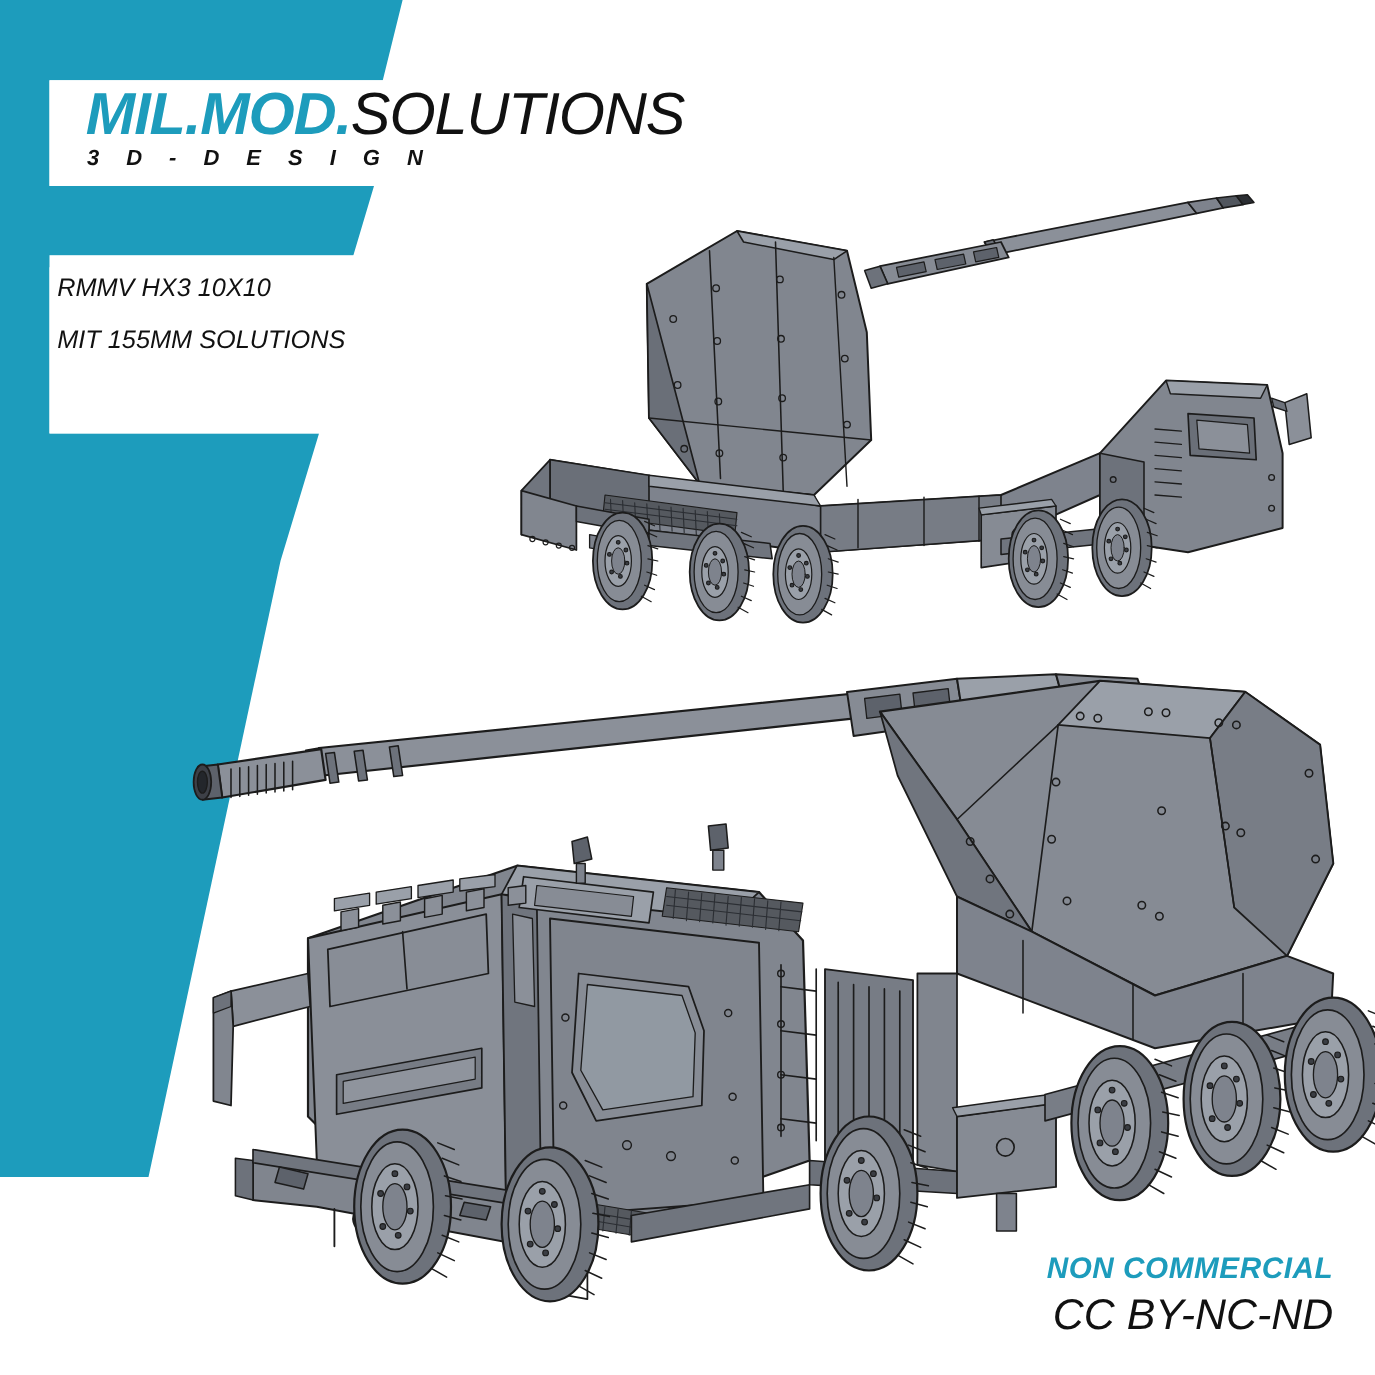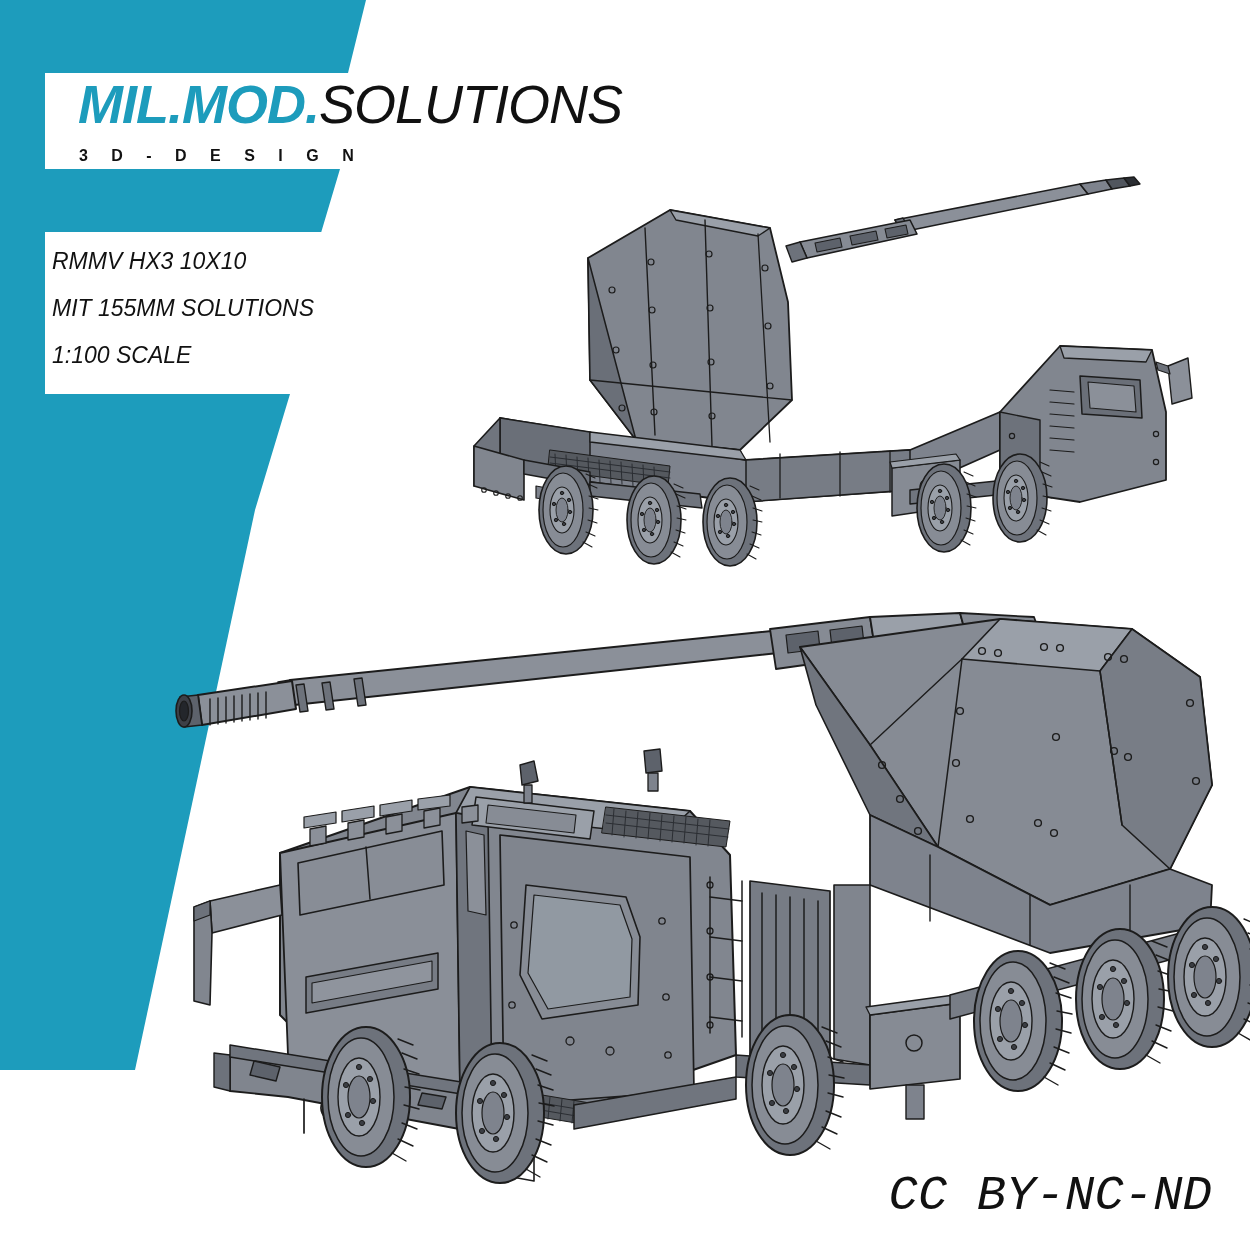--- a/index.html
+++ b/index.html
@@ -23,22 +23,22 @@
   
   #logo-wrap{position:absolute;left:45px;top:73px;width:620px;height:100px;}
   #logo-title{
     position:absolute;left:33px;top:-4px;
     font-size:54px;font-style:italic;letter-spacing:-1px;
     white-space:nowrap;line-height:70px;
   }
   #logo-title .mark{font-weight:bold;}
   #logo-title .rest{font-weight:normal;}
   #logo-sub{
-    position:absolute;left:34px;top:74px;
-    font-size:16px;font-weight:bold;
+    position:absolute;left:34px;top:60px;
+    font-size:20px;font-style:italic;font-weight:bold;
     letter-spacing:9.5px;white-space:nowrap;color:#111;
   }
 
   
   #spec-lines{
     position:absolute;left:52px;top:238px;width:470px;
     font-size:23px;font-style:italic;color:#111;line-height:47px;
     white-space:nowrap;
   }
   #spec-lines div{height:47px;}
@@ -46,22 +46,22 @@
   
   #license{
     position:absolute;right:38px;bottom:28px;
     text-align:right;
   }
   #license-nc{
     font-size:27px;font-weight:bold;font-style:italic;
     letter-spacing:.5px;line-height:34px;white-space:nowrap;
   }
   #license-cc{
-    font-size:49px;font-style:italic;color:#111;
-    line-height:52px;white-space:nowrap;font-family:Liberation Mono, monospace;
+    font-size:39px;font-style:italic;color:#111;
+    line-height:52px;white-space:nowrap;
   }
 
   
   .render{position:absolute;}
   #render-top{left:440px;top:150px;width:790px;height:420px;}
   #render-bottom{left:170px;top:585px;width:1080px;height:600px;}
   .render svg{display:block;width:100%;height:100%;}
 </style>
 </head>
 <body>
@@ -84,21 +84,20 @@
   <div id="logo-wrap">
     <div id="logo-title">
       <span class="mark" style="color: rgb(29, 156, 188);">MIL.MOD.</span><span class="rest" style="color: rgb(17, 17, 17);">SOLUTIONS</span>
     </div>
     <div id="logo-sub">3 D - D E S I G N</div>
   </div>
 
   <div id="spec-lines">
     <div>RMMV HX3 10X10</div>
     <div>MIT 155MM SOLUTIONS</div>
-    <div>1:100 SCALE</div>
   </div>
 
   <div class="render" id="render-top">
     <svg viewBox="0 0 790 420" preserveAspectRatio="xMidYMid meet">
       <defs>
         <g id="wheelT">
           <ellipse cx="0" cy="0" rx="27" ry="44" fill="#6d727b" stroke="#1c1c1c" stroke-width="1.6"></ellipse>
           <ellipse cx="-3" cy="0" rx="20" ry="37" fill="#878c95" stroke="#1c1c1c" stroke-width="1.2"></ellipse>
           <ellipse cx="-4" cy="0" rx="12" ry="23" fill="#9aa0a9" stroke="#1c1c1c" stroke-width="1.1"></ellipse>
           <ellipse cx="-4" cy="0" rx="6" ry="12" fill="#7e838d" stroke="#1c1c1c" stroke-width=".9"></ellipse>
@@ -454,16 +453,17 @@
           <use href="#wheelB" x="620" y="500"></use>
           <use href="#wheelB" x="848" y="436"></use>
           <use href="#wheelB" x="950" y="414"></use>
           <use href="#wheelB" x="1042" y="392"></use>
         </g>
       </g>
     </svg>
   </div>
 
   <div id="license">
+    <div id="license-nc" style="color: rgb(29, 156, 188);">NON COMMERCIAL</div>
     <div id="license-cc">CC BY-NC-ND</div>
   </div>
 
 </div>
 
 </body></html>

